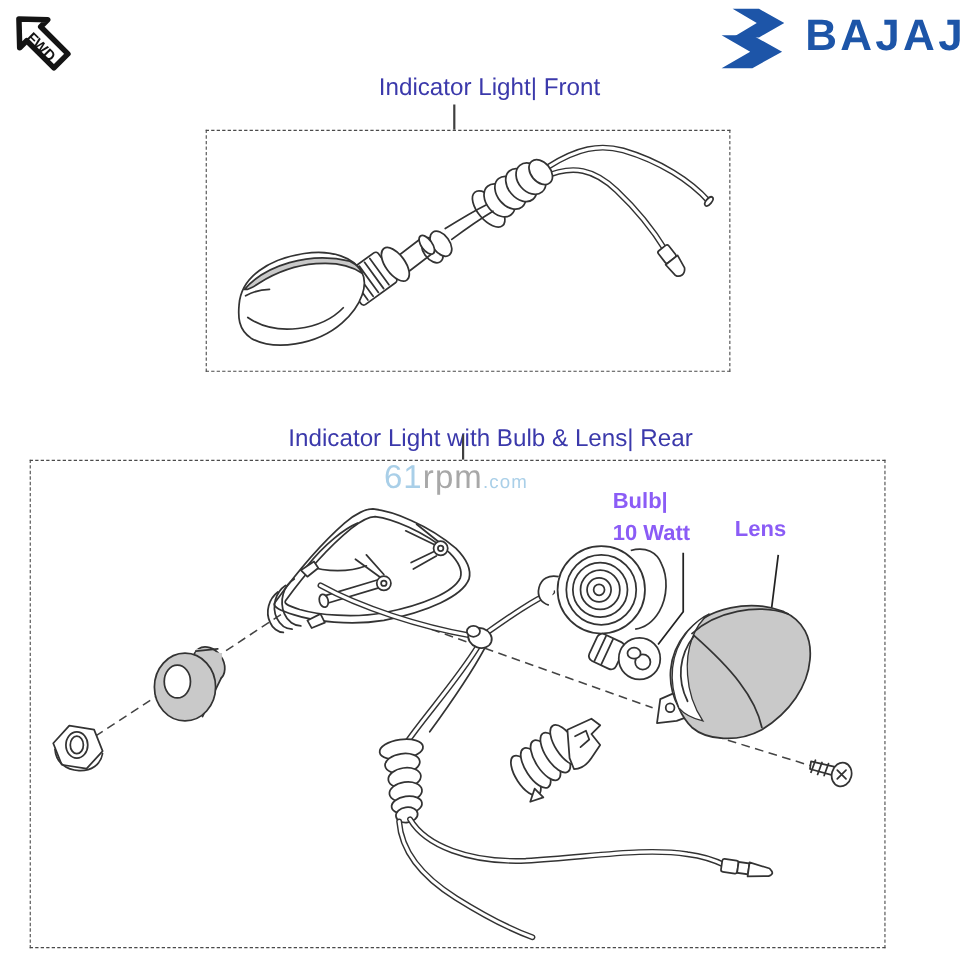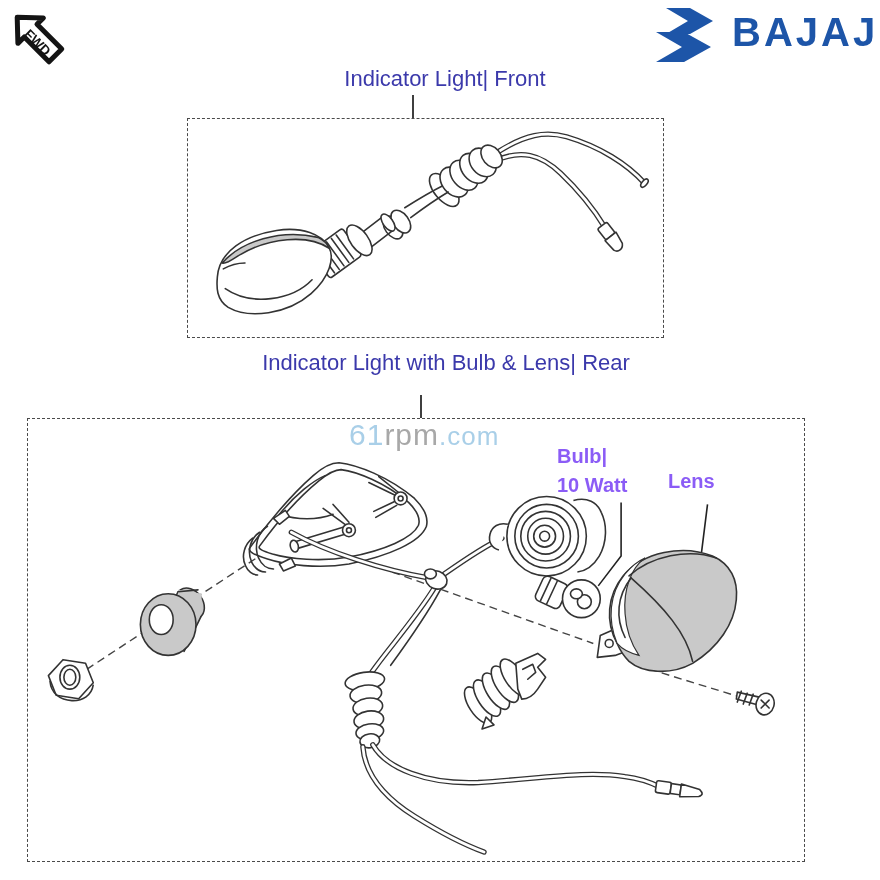--- a/index.html
+++ b/index.html
@@ -7,21 +7,21 @@
        font-family:"Liberation Sans","DejaVu Sans",sans-serif;}
   .abs{position:absolute;}
   .section-title{color:#3b39ab;font-size:22px;text-align:center;white-space:nowrap;}
   .tick{width:1.5px;background:#3f3f3f;}
   .dashed-box{border:1.6px dashed #4a4a4a;box-sizing:border-box;background:#fff;}
   .callout{color:#8b5cf6;font-size:20px;line-height:29px;white-space:nowrap;font-weight:bold;}
   .wordmark{color:#1d55a8;font-size:40px;font-weight:bold;letter-spacing:3px;white-space:nowrap;}
   .watermark{font-size:30px;white-space:nowrap;letter-spacing:1px;}
   .wm-blue{color:#a9cfe8;}
   .wm-gray{color:#a8a8a8;font-weight:normal;}
-  .wm-small{font-size:26px;color:#a9cfe8;}
+  .wm-small{font-size:17px;color:#a9cfe8;}
   svg{display:block;}
   .ln{stroke:#333;stroke-width:1.6;fill:none;stroke-linecap:round;stroke-linejoin:round;}
   .fw{fill:#fff;stroke:#333;stroke-width:1.6;stroke-linejoin:round;}
   .fg{fill:#c9c9c9;stroke:#333;stroke-width:1.6;stroke-linejoin:round;}
   .wire-o{stroke:#333;stroke-width:5.4;fill:none;stroke-linecap:round;}
   .wire-i{stroke:#fff;stroke-width:2.8;fill:none;stroke-linecap:round;}
   .dash{stroke:#444;stroke-width:1.4;fill:none;stroke-dasharray:8 5;}
   .leader{stroke:#222;stroke-width:1.6;fill:none;}
 </style>
 </head>
@@ -99,21 +99,21 @@
 
     <g>
       <path class="fw" d="M28,160 C30,134 56,118 88,113 C114,109 134,117 141,130 C147,141 142,160 123,177 C99,198 60,203 39,191 C27,183 27,171 28,160 Z"></path>
       <path class="fg" stroke-width="1.2" d="M33,146 C52,124 92,111 130,120 C136,123 140,127 141,131 C121,117 80,119 47,140 C41,144 36,147 33,146 Z"></path>
       <path class="ln" d="M36,172 C62,190 104,184 124,163"></path>
       <path class="ln" d="M34,152 C41,148 49,146 56,146"></path>
     </g>
   </svg>
 </div>
 
-<div class="abs section-title" style="left:196px;top:350px;width:500px">Indicator Light with Bulb &amp; Lens| Rear</div>
+<div class="abs section-title" style="left:196px;top:385px;width:500px">Indicator Light with Bulb &amp; Lens| Rear</div>
 <div class="abs tick" style="left:420px;top:395px;height:23px"></div>
 
 <div class="abs dashed-box" style="left:27px;top:418px;width:778px;height:444px">
   <svg width="775" height="441" viewBox="0 0 778 444">
 
     <g>
       <path class="dash" d="M58,252 L238,134"></path>
       <path class="dash" d="M292,128 L568,226"></path>
       <path class="dash" d="M612,248 L716,280"></path>
     </g>

